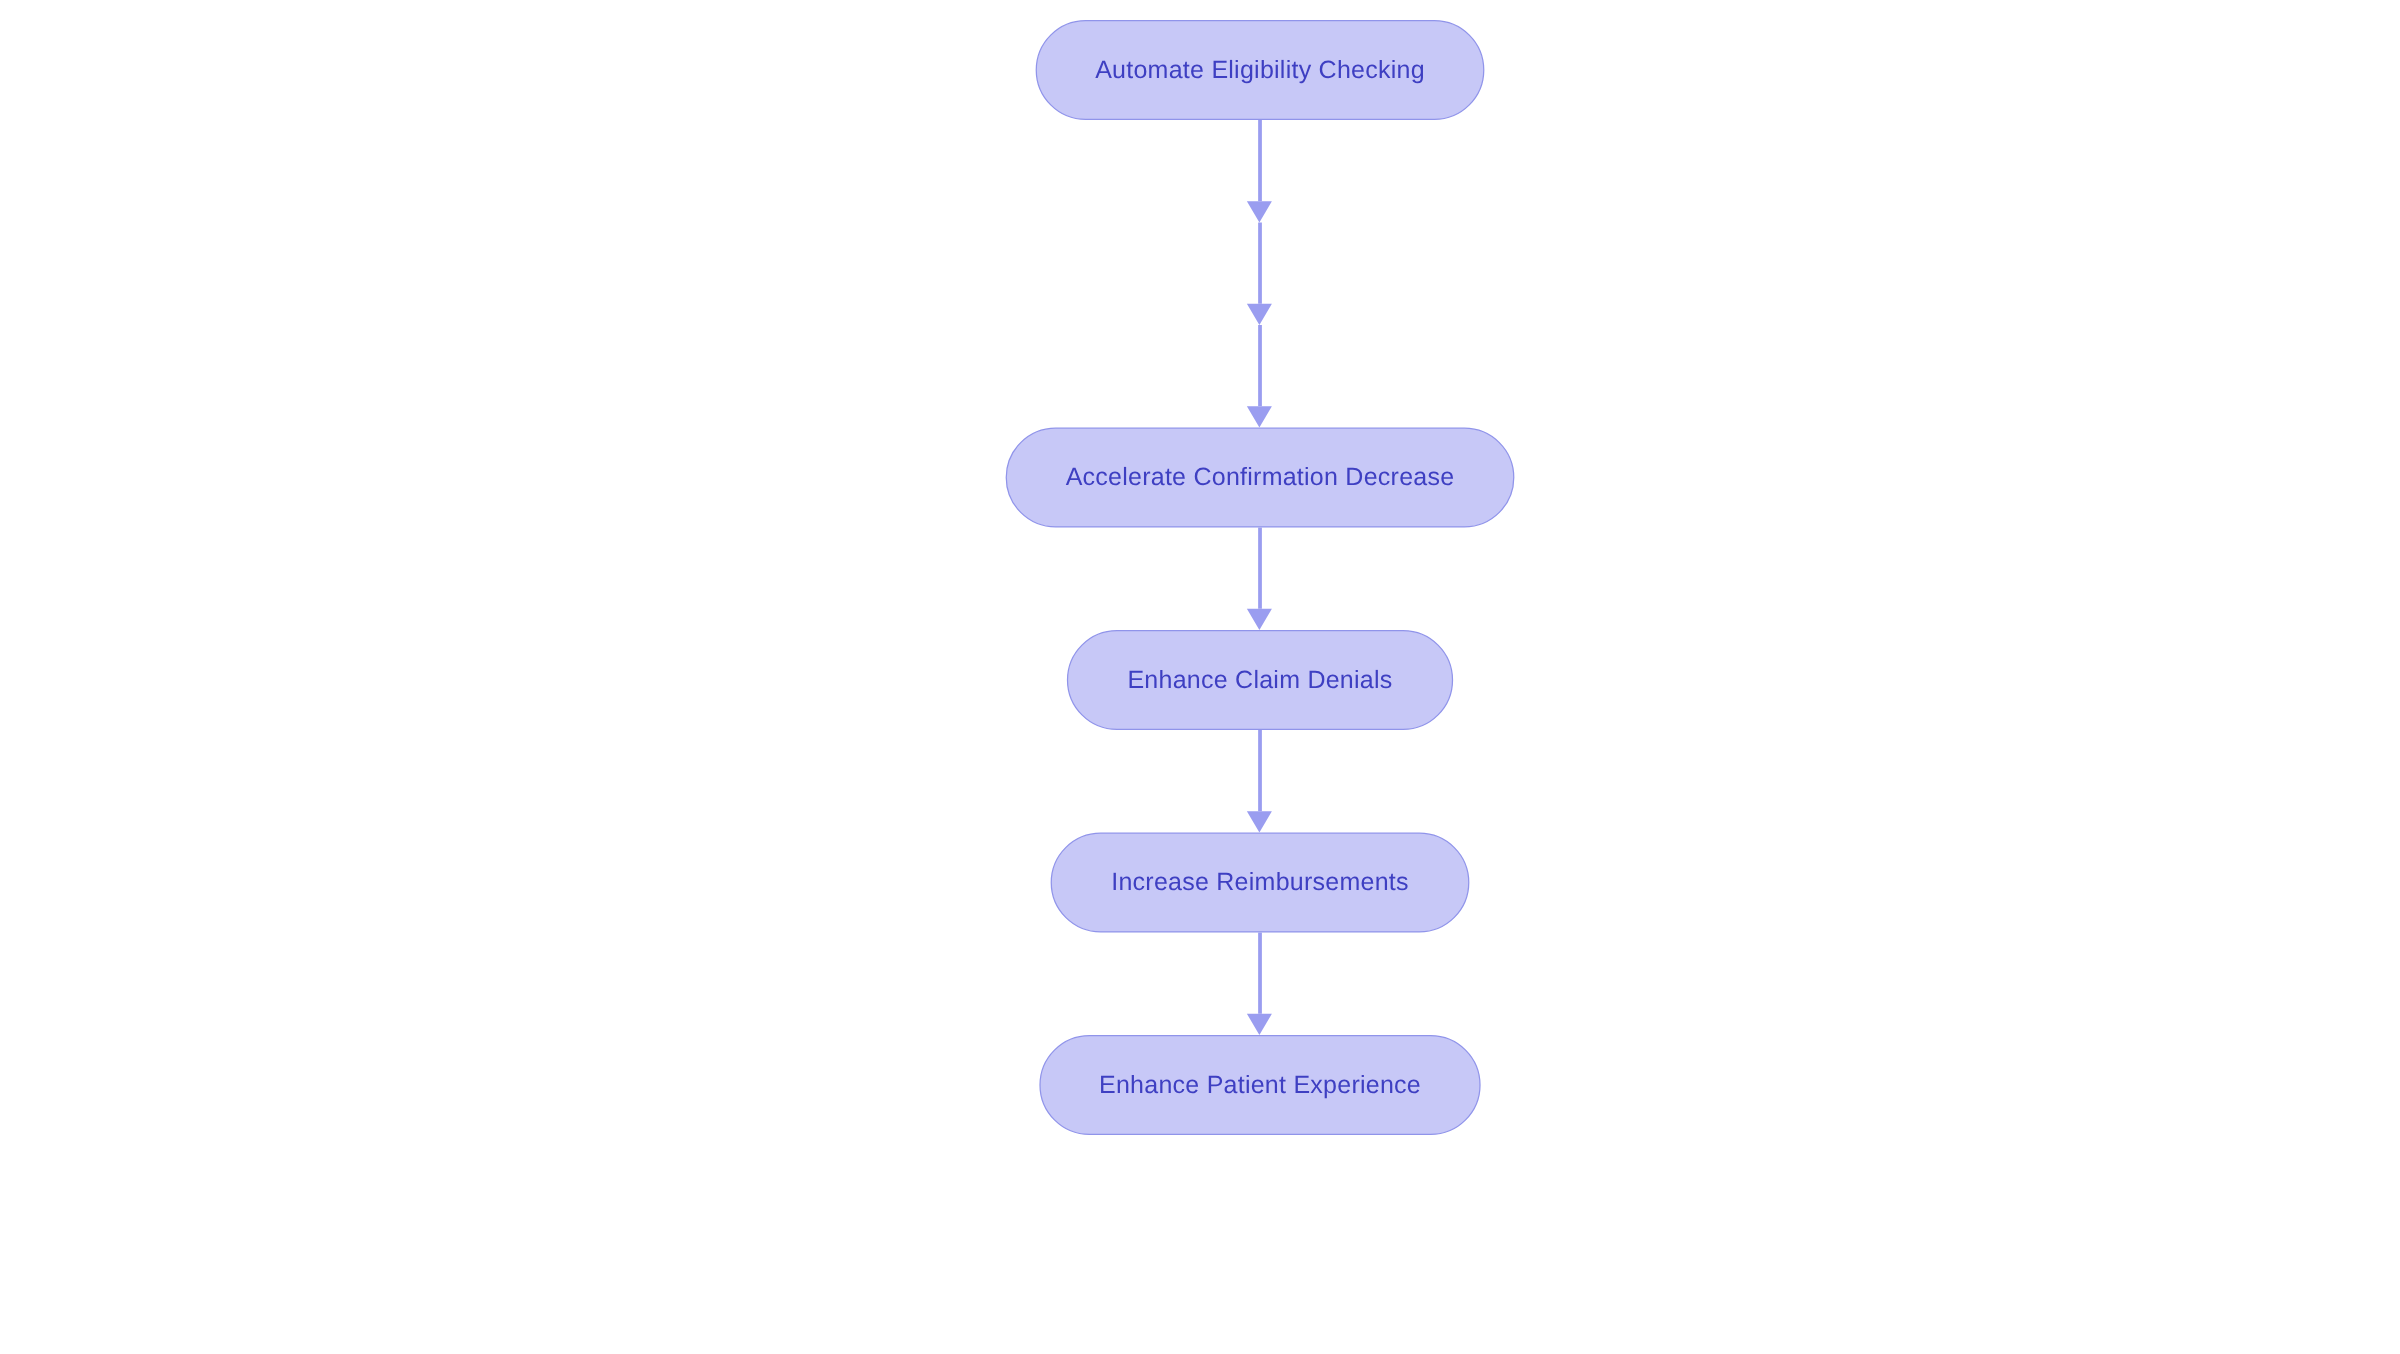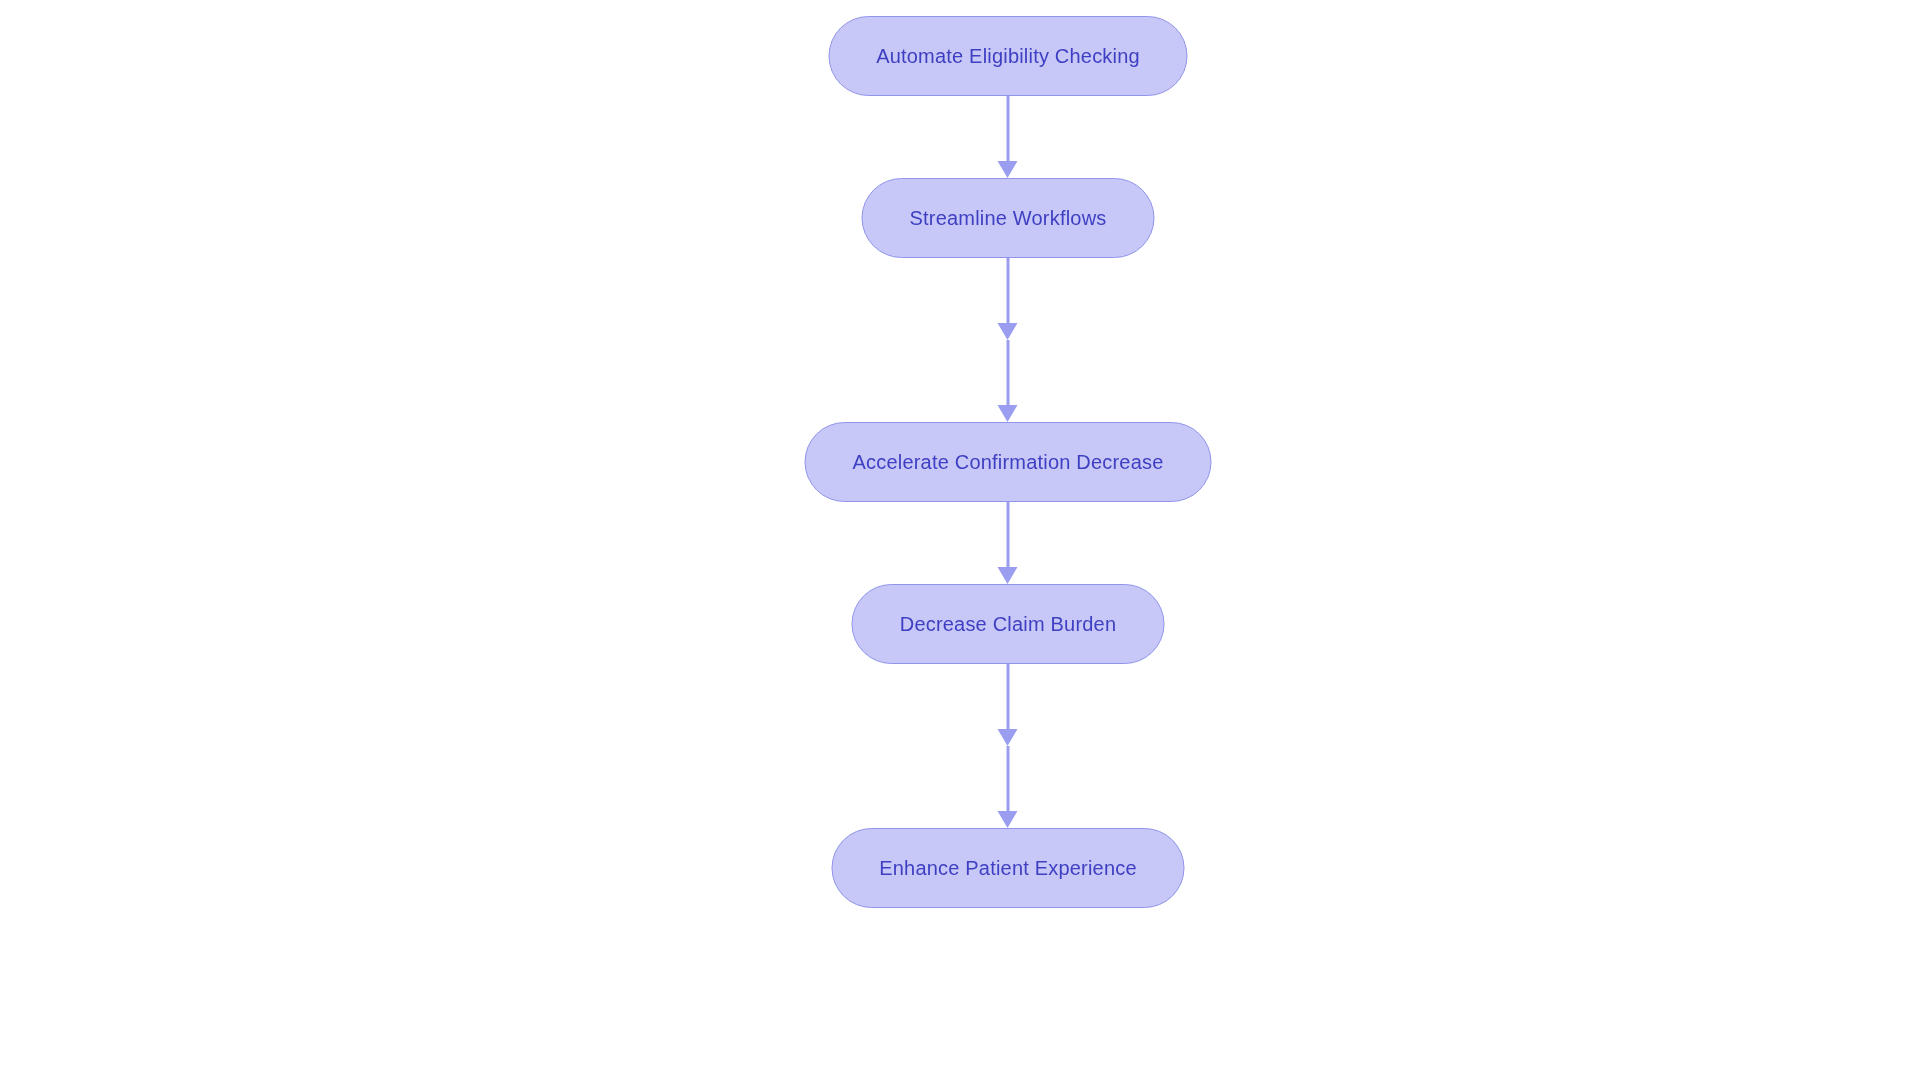--- a/index.html
+++ b/index.html
@@ -75,23 +75,20 @@
 
     <div class="node">
       <span>Automate Eligibility Checking</span>
     </div>
 
     <div class="connector">
       <div class="line"></div>
       <div class="head"></div>
     </div>
 
-    <div class="node">
-      <span>Streamline Workflows</span>
-    </div>
 
     <div class="connector">
       <div class="line"></div>
       <div class="head"></div>
     </div>
 
 
     <div class="connector">
       <div class="line"></div>
       <div class="head"></div>
@@ -100,28 +97,31 @@
     <div class="node">
       <span>Accelerate Confirmation Decrease</span>
     </div>
 
     <div class="connector">
       <div class="line"></div>
       <div class="head"></div>
     </div>
 
     <div class="node">
-      <span>Decrease Claim Burden</span>
+      <span>Enhance Claim Denials</span>
     </div>
 
     <div class="connector">
       <div class="line"></div>
       <div class="head"></div>
     </div>
 
+    <div class="node">
+      <span>Increase Reimbursements</span>
+    </div>
 
     <div class="connector">
       <div class="line"></div>
       <div class="head"></div>
     </div>
 
     <div class="node">
       <span>Enhance Patient Experience</span>
     </div>
 

